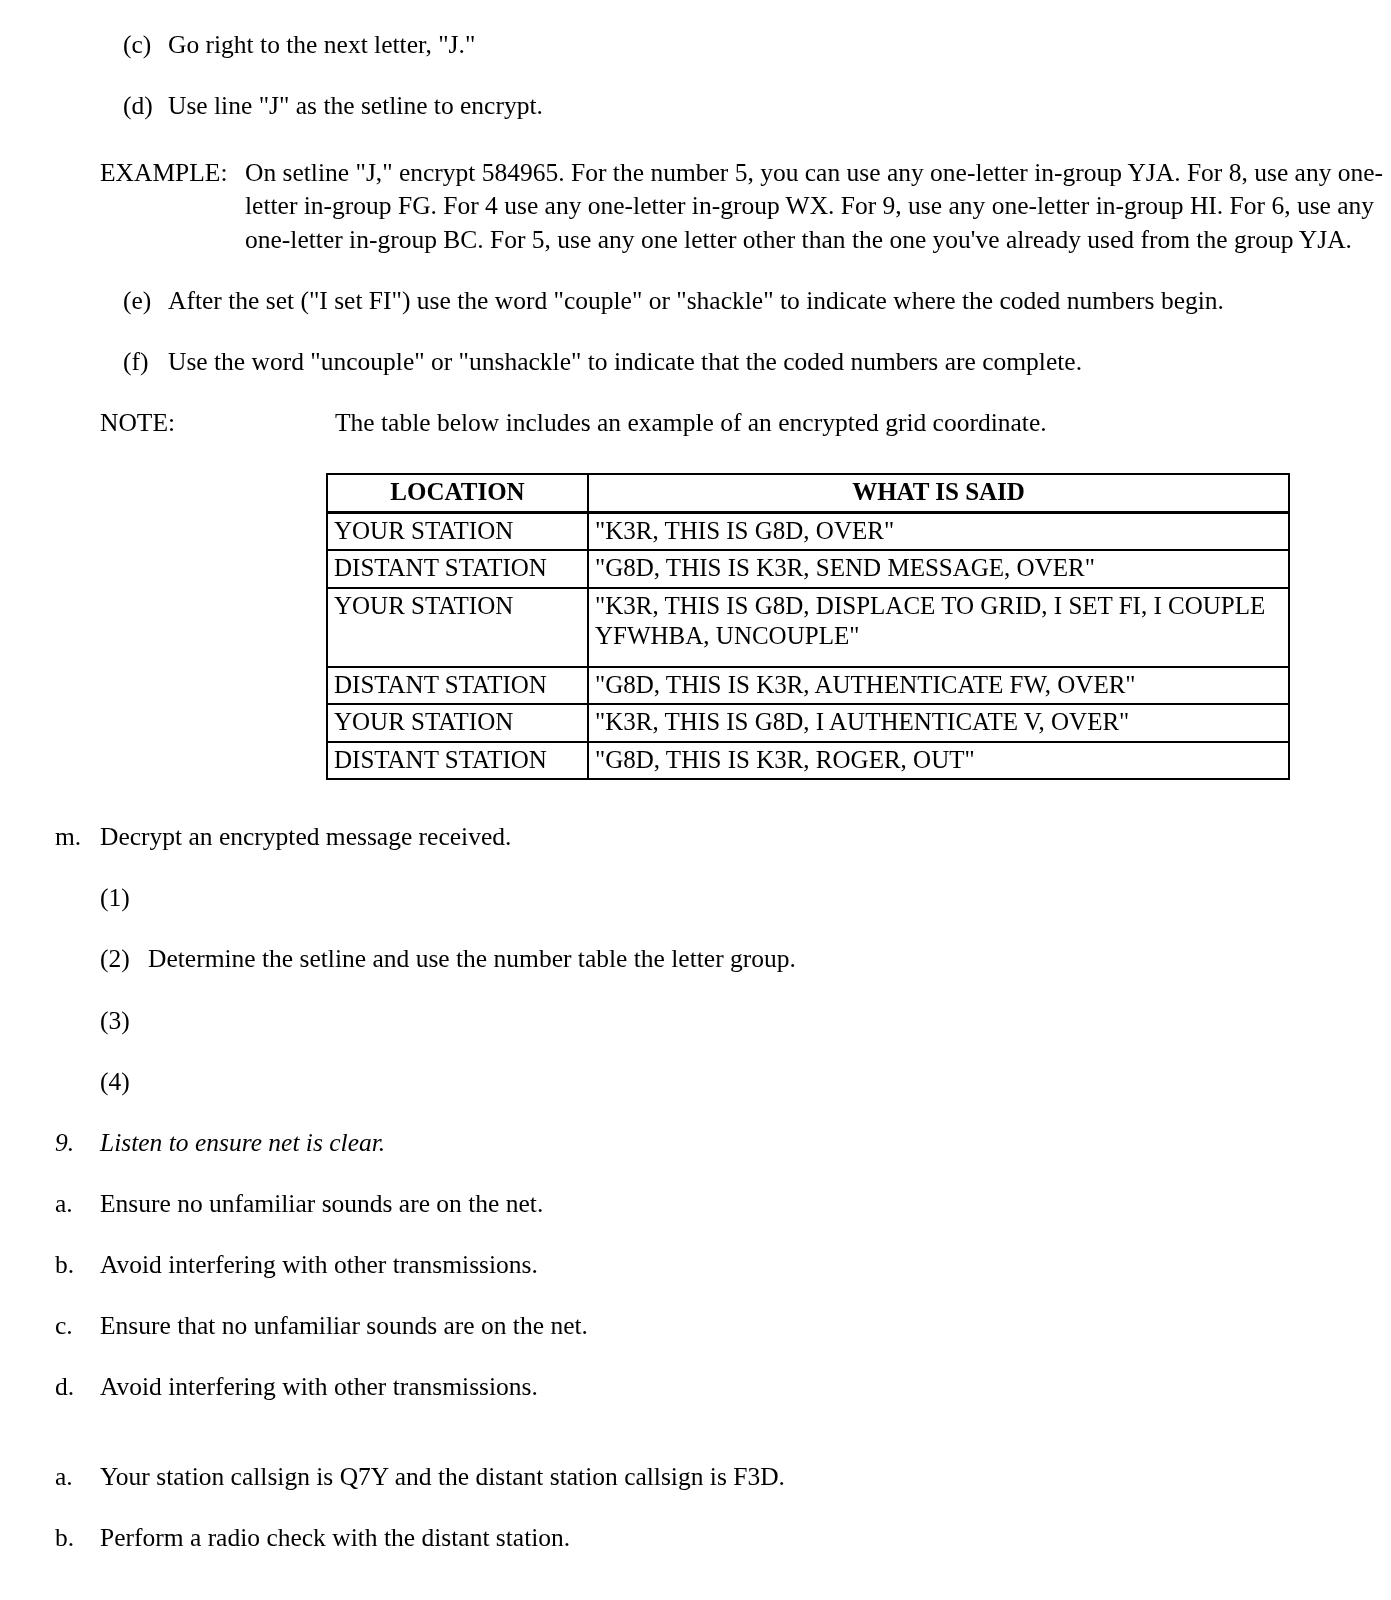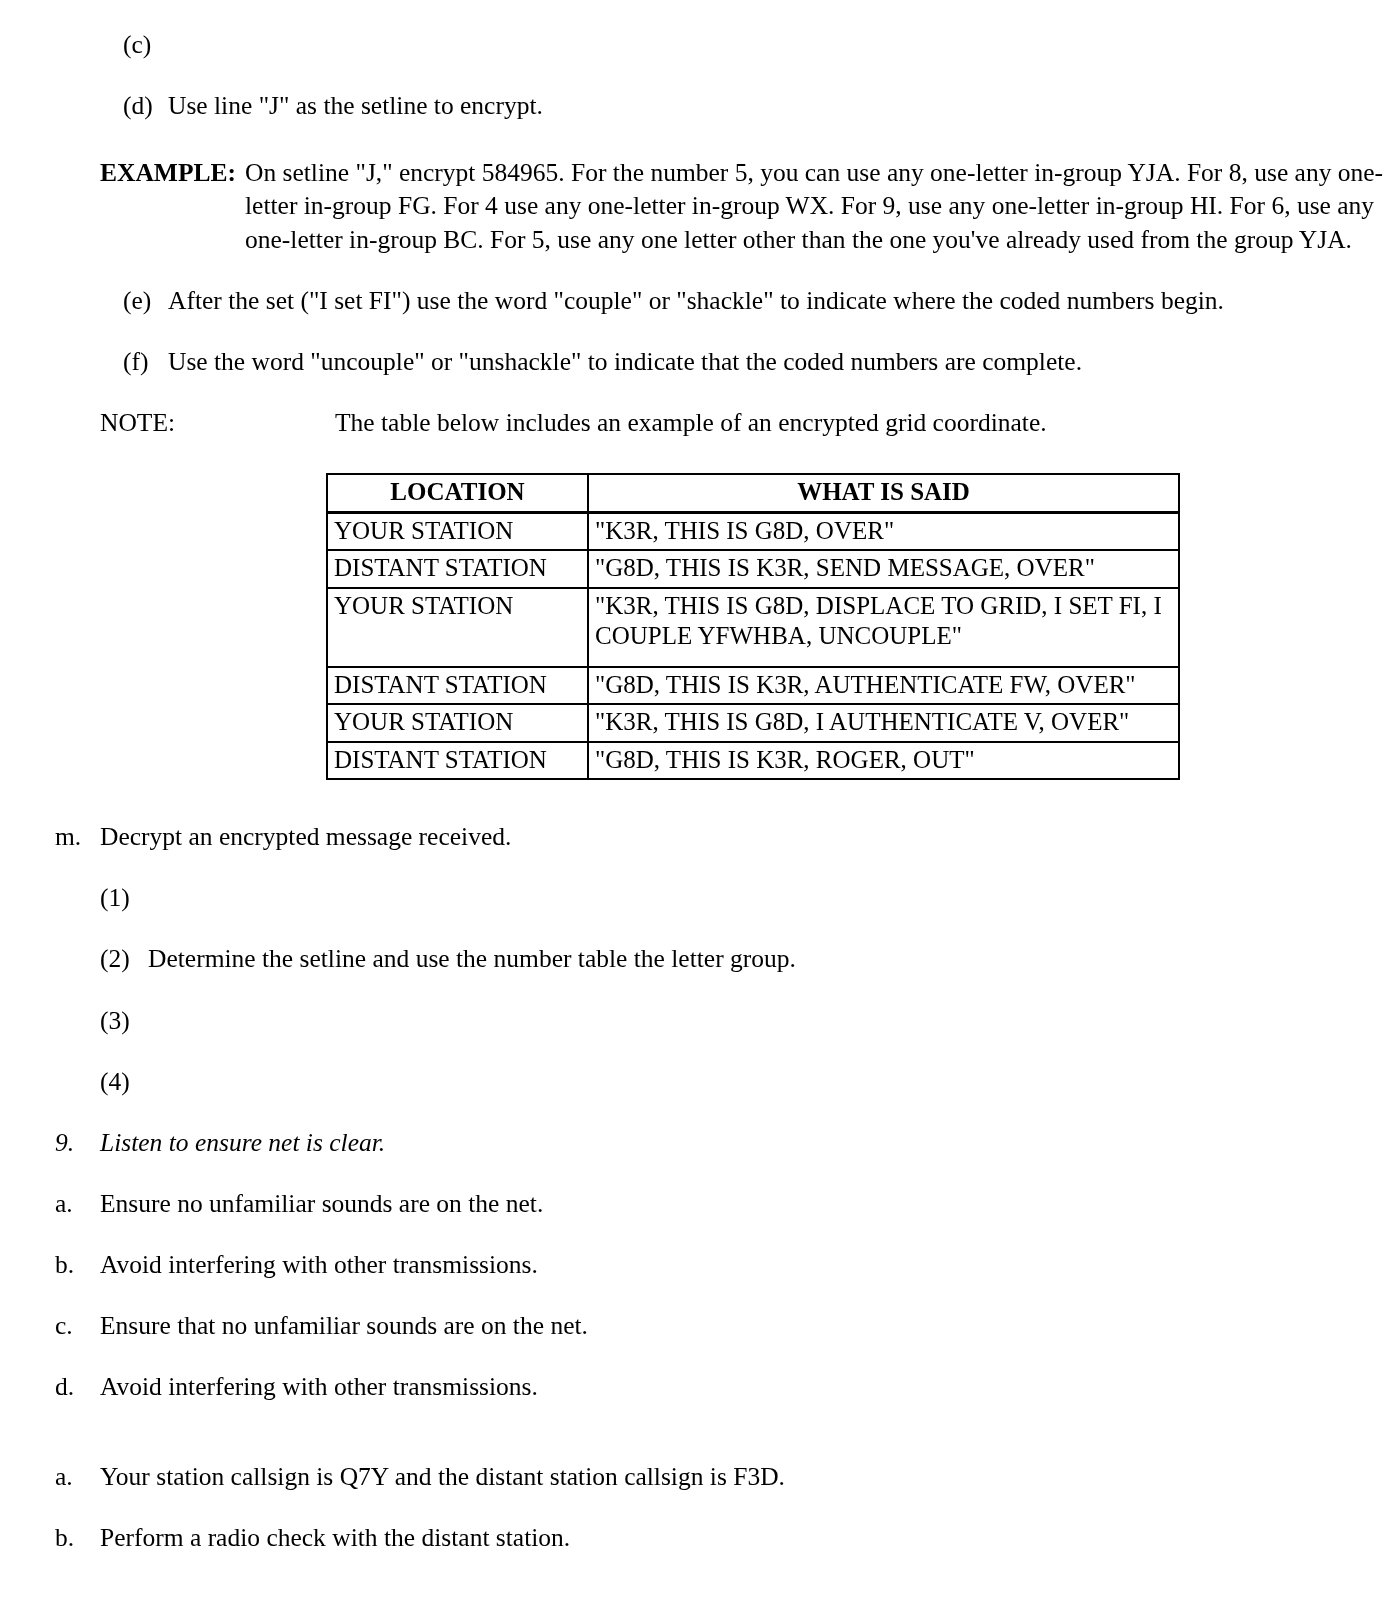--- a/index.html
+++ b/index.html
@@ -36,39 +36,39 @@
   }
   .body-text {
     flex: 1 1 auto;
   }
 
   
   .lvl-c   { padding-left: 123px; }   
   .lvl-c .marker { width: 45px; }
 
   .lvl-ex  { padding-left: 100px; }   
-  .lvl-ex .marker { width: 145px; font-weight: bold; }
+  .lvl-ex .marker { width: 145px; font-weight: normal; }
   .lvl-note .marker { width: 235px; font-weight: normal; }
 
   .lvl-a   { padding-left: 55px; }    
   .lvl-a .marker { width: 45px; }
 
   .lvl-n   { padding-left: 100px; }   
   .lvl-n .marker { width: 48px; }
 
   .ital { font-style: italic; }
   .bold { font-weight: bold; }
   .sp-28 { height: 28px; }
   .sp-34 { height: 34px; }
   .sp-40 { height: 40px; }
 
   
   .table-wrap {
     margin-left: 326px;
-    width: 854px;
+    width: 964px;
   }
   table.dialog {
     border-collapse: collapse;
     width: 100%;
     table-layout: fixed;
     font-size: 25px;
     line-height: 1.22;
   }
   table.dialog th,
   table.dialog td {
@@ -89,20 +89,21 @@
 </style>
 </head>
 <body>
 
 <div class="page">
 
   <div class="sp-28"></div>
 
   <div class="row lvl-c">
     <span class="marker">(c)</span>
+    <span class="body-text">Go right to the next letter, "J."</span>
   </div>
 
   <div class="sp-28"></div>
 
   <div class="row lvl-c">
     <span class="marker">(d)</span>
     <span class="body-text">Use line "J" as the setline to encrypt.</span>
   </div>
 
   <div class="sp-34"></div>

